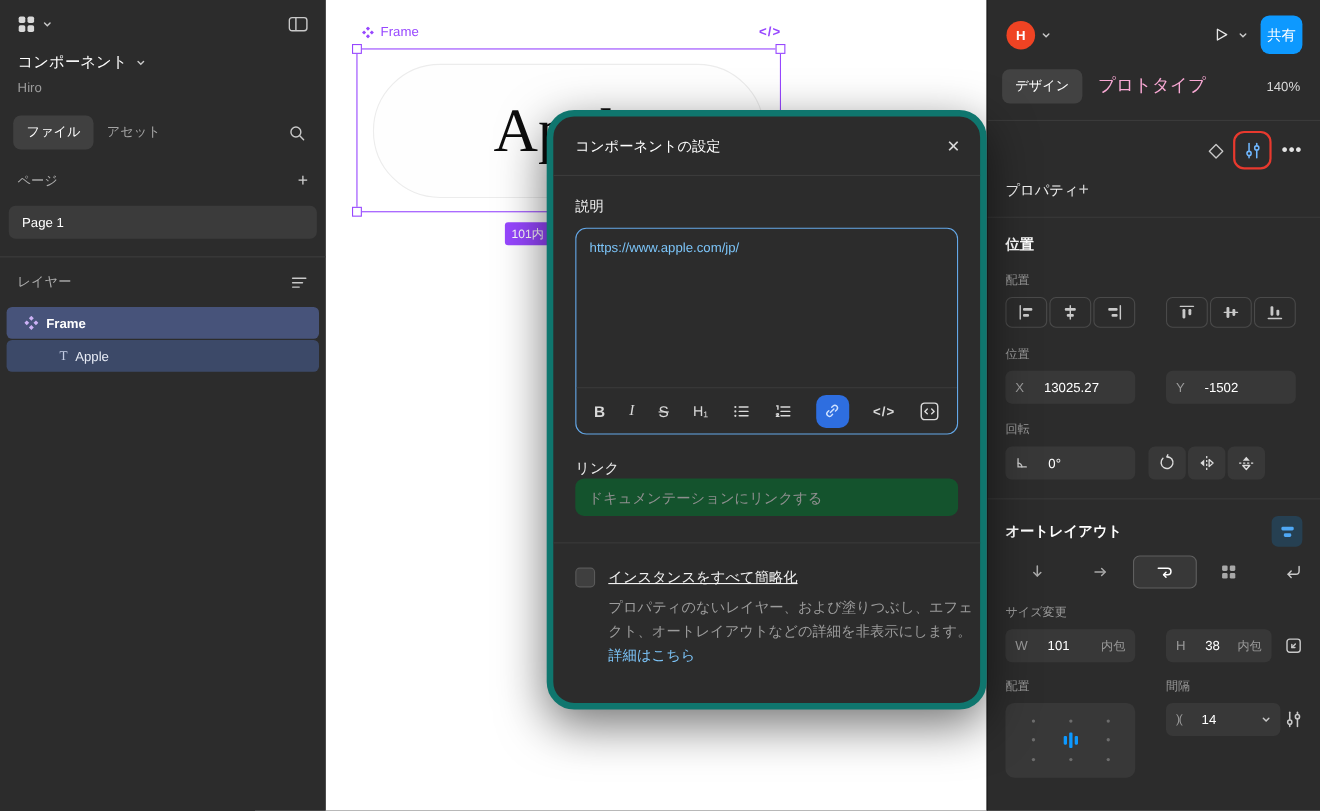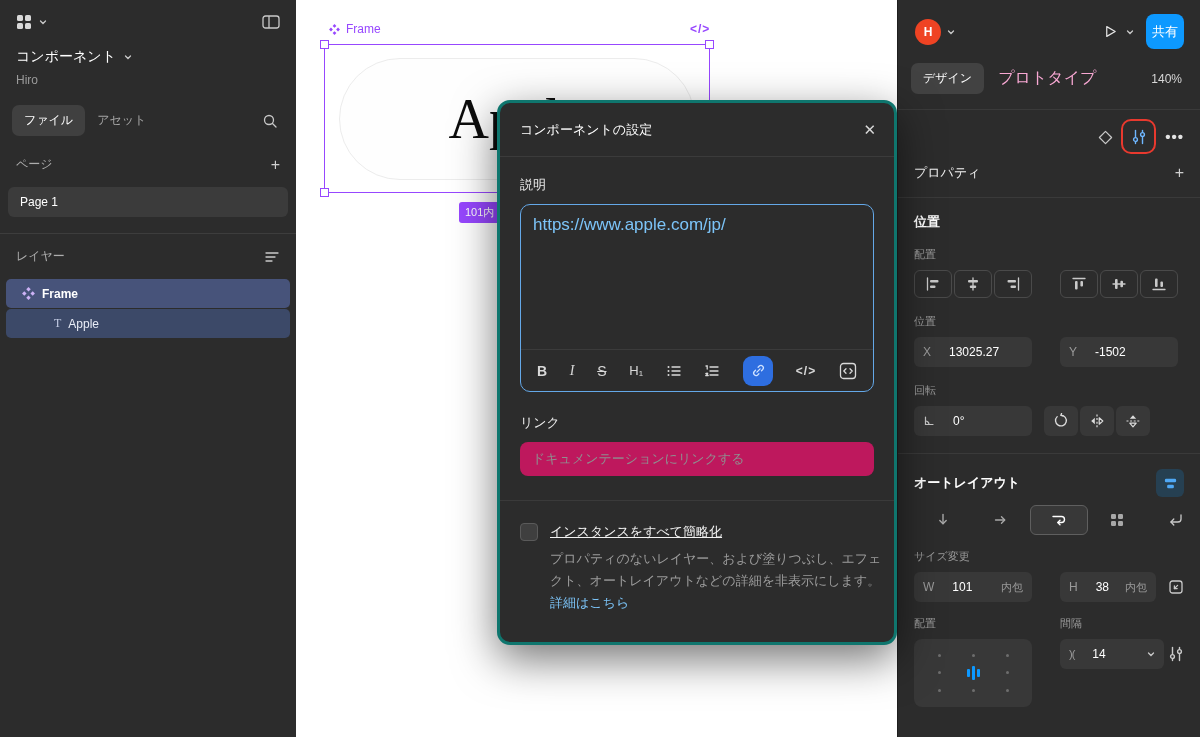--- a/index.html
+++ b/index.html
@@ -39,37 +39,37 @@
   .dev-glyph { position:absolute; left:394px; top:22px; color:#9747ff; font-size:12px; font-weight:bold; letter-spacing:1px; }
   .selection { position:absolute; left:28px; top:44px; width:386px; height:149px; border:1.5px solid #9747ff; }
   .handle { position:absolute; width:9px; height:9px; background:#fff; border:1.5px solid #9747ff; }
   .h-tl { left:-5px; top:-5px; } .h-tr { right:-5px; top:-5px; }
   .h-bl { left:-5px; bottom:-5px; } .h-br { right:-5px; bottom:-5px; }
   .apple-pill { position:absolute; left:14px; top:13px; width:356px; height:122px; border-radius:64px; background:#fefefe; border:1px solid #ececec; display:grid; place-items:center; }
   .apple-text { font-family:"Liberation Serif","DejaVu Serif",serif; font-size:56px; color:#0d0d0d; }
   .size-badge { position:absolute; left:163px; top:202px; background:#9747ff; color:#fff; font-size:11px; padding:3px 6px; border-radius:3px; white-space:nowrap; }
 
   
-  .modal { position:absolute; left:497px; top:100px; width:400px; height:545px; background:#2c2c2c; border:3px solid #0f766e; border-radius:13px; box-shadow:0 14px 44px rgba(0,0,0,.55); z-index:40; }
+  .modal { position:absolute; left:497px; top:100px; width:400px; height:545px; background:#2c2c2c; border:6px solid #0f766e; border-radius:25px; box-shadow:0 14px 44px rgba(0,0,0,.55); z-index:40; }
   .m-head { display:flex; align-items:center; justify-content:space-between; height:54px; padding:0 18px 0 20px; border-bottom:1px solid #3b3b3b; }
   .m-title { font-size:13px; color:#ffffff; }
   .m-close { font-size:15px; color:#d8d8d8; cursor:default; }
   .m-body { padding:19px 20px 0; }
   .m-label { font-size:13px; color:#ededed; }
   .desc-box { margin-top:10px; border:1px solid #64a8e8; border-radius:10px; overflow:hidden; }
-  .desc-text { height:144px; padding:10px 12px; font-size:17px; color:#7cc4f8; }
+  .desc-text { height:144px; padding:10px 12px; font-size:12px; color:#7cc4f8; }
   .desc-toolbar { height:42px; border-top:1px solid #3b3b3b; display:flex; align-items:center; justify-content:space-between; padding:0 16px; color:#d9d9d9; }
   .tg { font-size:14px; }
   .tg-b { font-weight:bold; }
   .tg-i { font-style:italic; font-family:"Liberation Serif",serif; }
   .tg-s { text-decoration:line-through; }
   .tg-h { font-size:13px; }
   .tg-code { font-size:12px; font-weight:bold; letter-spacing:1px; }
   .link-active { width:30px; height:30px; border-radius:9px; background:#2e6ee0; display:grid; place-items:center; color:#cfe2ff; }
-  .link-input { margin-top:10px; width:100%; height:34px; background:#be185d; border:none; border-radius:8px; padding:0 12px; font-size:13px; color:#ddd; font-family:Liberation Serif, serif; outline:none; }
+  .link-input { width:100%; height:34px; background:#14532d; border:none; border-radius:8px; padding:0 12px; font-size:13px; color:#ddd; font-family:Liberation Sans, sans-serif; outline:none; }
   .link-input::placeholder { color:#8f8f8f; }
   .m-div { margin:24px -20px 0; border:none; border-top:1px solid #3a3a3a; }
   .chk-row { display:flex; align-items:center; gap:12px; margin-top:22px; }
   .chk-box { width:18px; height:18px; border-radius:4px; background:#3f3f3f; border:1px solid #5a5a5a; flex:none; }
   .chk-label { font-size:13px; color:#f2f2f2;text-decoration:underline; }
   .chk-para { margin:7px 0 0 30px; width:332px; font-size:13px; line-height:1.7; color:#9c9c9c; }
   .learn-more { color:#7cc4f8; }
 
   
   .rpanel { position:absolute; left:897px; top:0; bottom:0; width:303px; background:#2c2c2c; border-left:1px solid #1f1f1f; z-index:20; }
@@ -80,21 +80,21 @@
   .rp-tabs { display:flex; align-items:center; gap:4px; padding:0 12px 13px 13px; border-bottom:1px solid #3a3a3a; }
   .rp-tab-proto { color:#f9a8d4; font-size:16px; padding:7px 10px; }
   .rp-tabs .grow { flex:1; }
   .zoom { color:#d7d7d7; font-size:12px; padding-right:6px; }
   .rp-frame { display:flex; align-items:center; padding:18px 16px 0; }
   .rp-frame-title { font-size:14px; font-weight:bold; color:#fff; }
   .rp-frame-icons { margin-left:auto; display:flex; align-items:center; gap:17px; }
   .sliders-wrap { position:relative; display:grid; place-items:center; width:18px; height:18px; color:#6fb7ff; }
   .anno-ring { position:absolute; left:-9px; top:-9px; width:35px; height:35px; border:2.5px solid #e8392e; border-radius:10px; pointer-events:none; z-index:60; }
   .more-glyph { font-size:15px; font-weight:bold; color:#e3e3e3; letter-spacing:1px; line-height:0.5; }
-  .rp-props { display:flex; align-items:center; justify-content:space-between; padding:18px 16px 15px; border-bottom:1px solid #3a3a3a; font-size:13px; color:#f1f1f1; }
+  .rp-props { display:flex; align-items:center; justify-content:flex-start; padding:18px 16px 15px; border-bottom:1px solid #3a3a3a; font-size:13px; color:#f1f1f1; }
   .rp-sec { padding:15px 16px 17px; border-bottom:1px solid #3a3a3a; }
   .sec-title { font-size:13px; font-weight:bold; color:#fff; }
   .mini { font-size:11px; color:#9a9a9a; }
   .mt16 { margin-top:16px; } .mt8 { margin-top:8px; } .mt14 { margin-top:14px; }
   .row { display:flex; align-items:center; }
   .abtn { width:38px; height:28px; border:1px solid #4a4a4a; border-radius:6px; display:grid; place-items:center; color:#c9c9c9; }
   .agroup { display:flex; gap:2px; }
   .ml28 { margin-left:28px; } .ml12 { margin-left:12px; }
   .inp { height:30px; background:#383838; border-radius:6px; display:flex; align-items:center; gap:7px; padding:0 9px; font-size:12px; }
   .inp .lab { color:#9a9a9a; }

